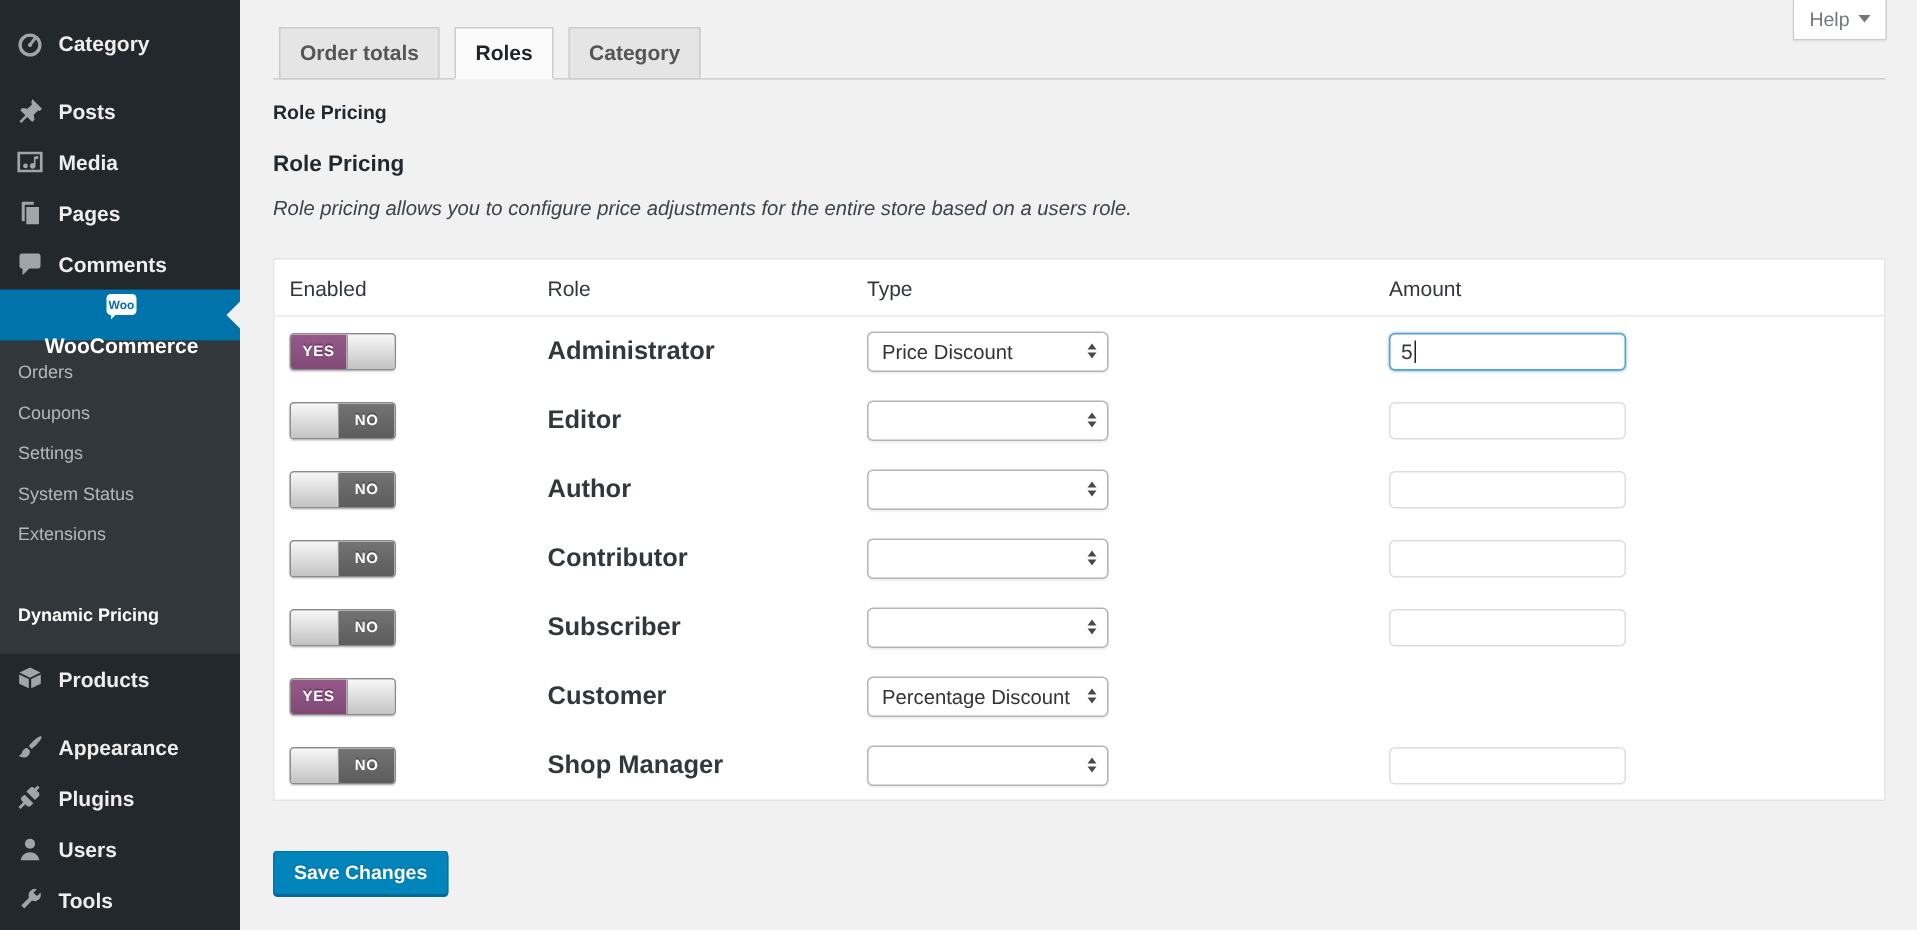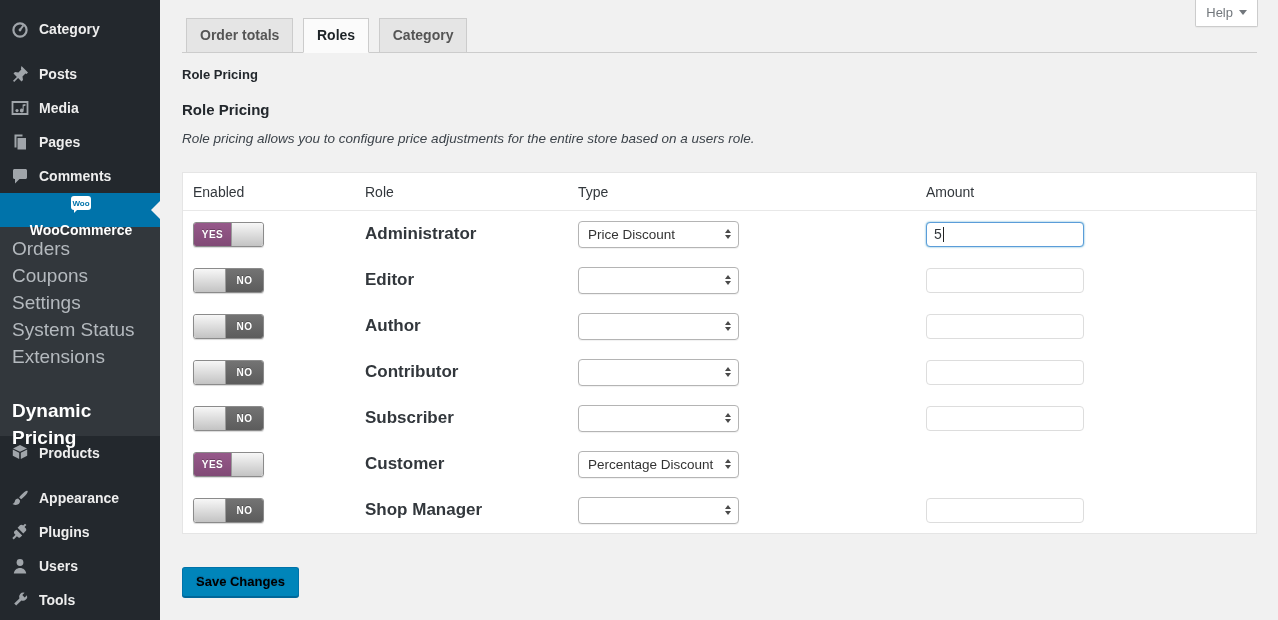--- a/index.html
+++ b/index.html
@@ -18,21 +18,21 @@
   .menu-item.active { background:#0073aa; color:#fff;flex-direction:column; }
   .menu-item.active .icon { color:#fff; }
   .menu-item.active::after { content:""; position:absolute; right:0; top:50%; margin-top:-9px;
       border:9px solid transparent; border-right-color:#f1f1f1; border-left-width:0; }
   .sep { height:11px; }
   .woo-badge { width:22px; height:14px; background:#fff; border-radius:3px; color:#0073aa;
       font-size:8px; font-weight:700; display:flex; align-items:center; justify-content:center; position:relative; }
   .woo-badge::after { content:""; position:absolute; left:3px; bottom:-3px;
       border:3px solid transparent; border-top-color:#fff; border-left-color:#fff; }
   .submenu { background:#32373c; padding:8px 0 12px 0; }
-  .submenu-item { height:27px; line-height:27px; padding-left:12px; color:#b4b9be; font-size:19px; cursor:pointer; }
+  .submenu-item { height:27px; line-height:27px; padding-left:12px; color:#b4b9be; font-size:12px; cursor:pointer; }
   .submenu-item.current { color:#fff; font-weight:700;margin-top:27px; }
 
   
   .main { position:absolute; left:160px; top:0; width:1118px; height:620px; padding:0 21px 0 22px; }
 
   .help-tab { position:absolute; top:0; right:20px; background:#fff; border:1px solid #ccc; border-top:none;
       border-radius:0 0 2px 2px; padding:5px 10px 6px 10px; color:#72777c; font-size:13px;
       display:flex; align-items:center; gap:6px; cursor:pointer; box-shadow:0 1px 1px rgba(0,0,0,.04); }
   .help-caret { width:0; height:0; border:4px solid transparent; border-top:5px solid #72777c; margin-top:4px; }
 
@@ -75,21 +75,21 @@
 
   
   .amount-input { width:158px; height:25px; background:#fff; border:1px solid #ddd; border-radius:4px;
       display:flex; align-items:center; padding:0 7px; font-size:14px; color:#32373c; cursor:text; }
   .amount-input.focused { border-color:#5b9dd9; box-shadow:0 0 2px rgba(30,140,190,.8); }
   .caret { display:none; width:1px; height:15px; background:#222; margin-left:1px; }
   .amount-input.focused .caret { display:inline-block; }
 
   
   .save-btn { display:inline-block; margin-top:33px; background:#0085ba; border:1px solid #0073aa;
-      border-bottom-color:#006799; color:#000000; font-size:13px; font-weight:600; padding:6px 13px 7px 13px;
+      border-bottom-color:#006799; color:#ffffff; font-size:13px; font-weight:600; padding:6px 13px 7px 13px;
       border-radius:3px; cursor:pointer; box-shadow:0 1px 0 #006799; text-shadow:0 -1px 1px #006799; }
 </style>
 </head>
 <body>
 
 <div class="sidebar">
 
   <div class="menu-item">
     <span class="icon">
       <svg viewBox="0 0 20 20">

